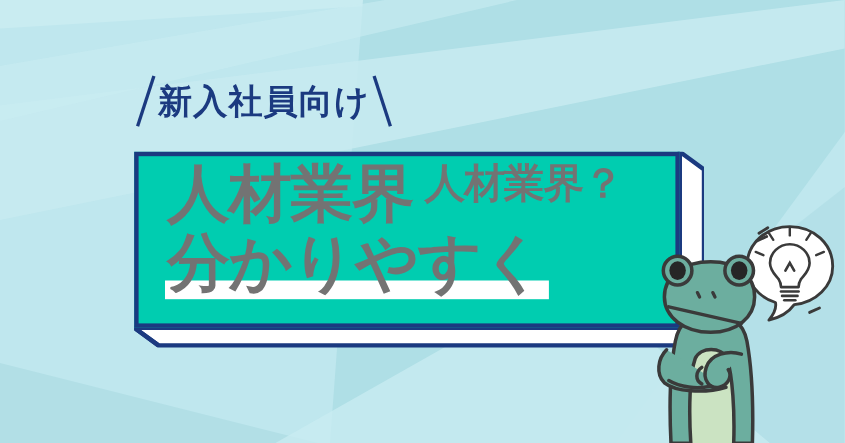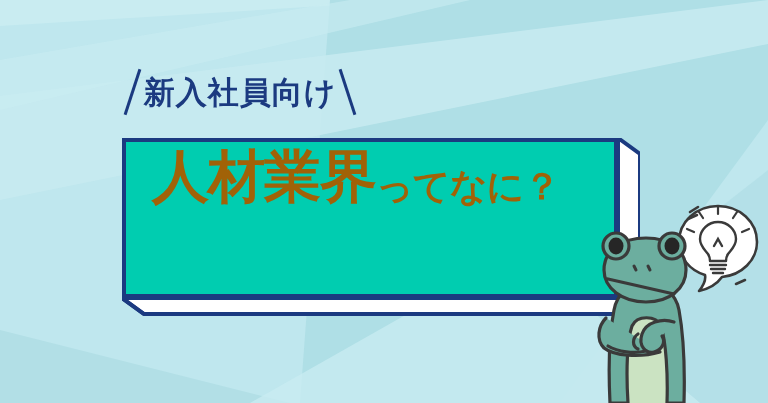--- a/index.html
+++ b/index.html
@@ -98,24 +98,25 @@
     left: 0;
     top: 0;
     width: 496px;
     height: 160px;
     z-index: 3;
     padding: 10px 0 0 30px;
     box-sizing: border-box;
   }
   .tline {
     display: flex;
-    align-items: flex-end;
+    align-items: flex-start;
     line-height: 1;
     white-space: nowrap;
-    color: #a16207;
+    color: #737373;
+    gap: 10px;
   }
   .tline + .tline { margin-top: 6px; }
   .t-big {
     font-size: 57px;
     font-weight: 700;
     letter-spacing: -1px;
   }
   .t-small {
     font-size: 37px;
     font-weight: 700;
@@ -200,23 +201,27 @@
       <polygon points="0,160 496,160 518,176 22,176" fill="#ffffff" stroke="#1b3a80" stroke-width="4" stroke-linejoin="miter"></polygon>
 
       <polygon points="0,160 22,176 22,176 0,160" fill="#ffffff" stroke="#1b3a80" stroke-width="4"></polygon>
     </svg>
 
     <div class="box-face"></div>
 
     <div class="title-lines">
       <div class="tline">
         <span class="t-big">人材業界</span>
-        <span class="t-small">ってなに？</span>
+        <span class="t-small">人材業界？</span>
       </div>
       <div class="tline">
+        <span class="hl-wrap">
+          <span class="hl-bar"></span>
+          <span class="t-big hl-text">分かりやすく</span>
+        </span>
       </div>
     </div>
   </div>
 
   <svg class="bubble" viewBox="0 0 92 104" xmlns="http://www.w3.org/2000/svg">
     <g stroke="#3a3a3a" stroke-width="2.6" fill="none" stroke-linecap="round">
 
       <path d="M46 10
                C 68 10, 85 26, 85 46
                C 85 64, 70 79, 50 81

